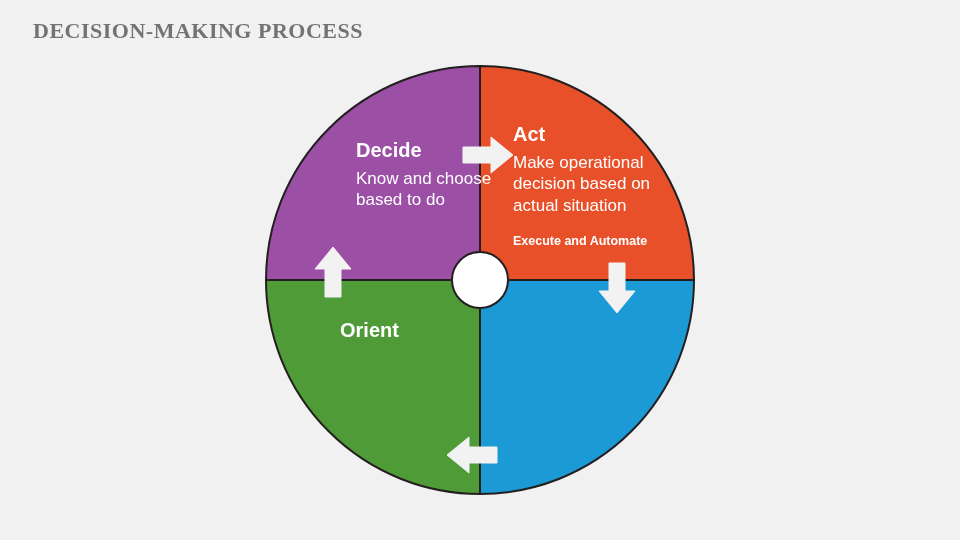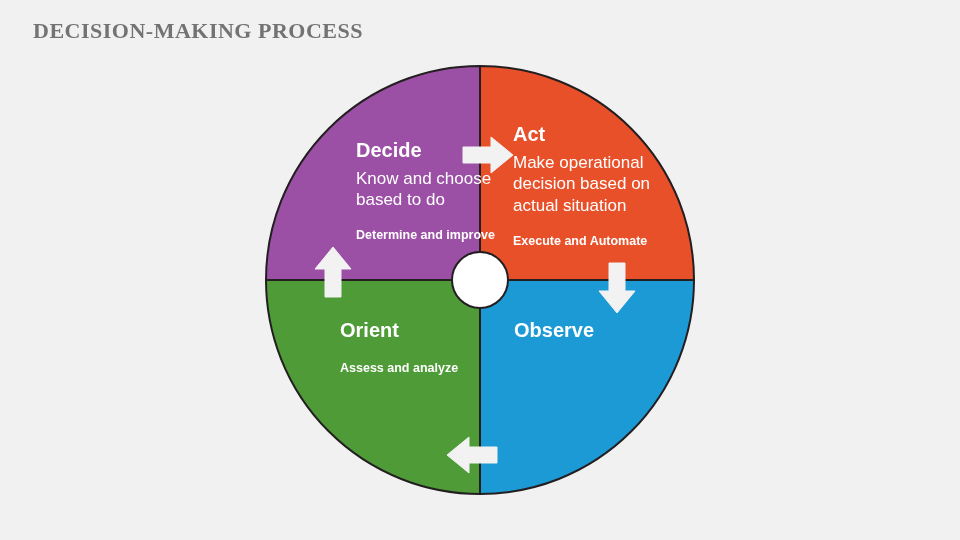--- a/index.html
+++ b/index.html
@@ -103,25 +103,22 @@
 
   <div class="quad-text" id="txt-act">
     <div class="q-head">Act</div>
     <div class="q-desc">Make operational decision based on actual situation</div>
     <div class="q-sub">Execute and Automate</div>
   </div>
 
   <div class="quad-text" id="txt-decide">
     <div class="q-head">Decide</div>
     <div class="q-desc">Know and choose based to do</div>
-    <div class="q-sub">Determine and improve</div>
   </div>
 
   <div class="quad-text" id="txt-orient">
     <div class="q-head">Orient</div>
-    <div class="q-sub">Assess and analyze</div>
   </div>
 
   <div class="quad-text" id="txt-observe">
-    <div class="q-head">Observe</div>
   </div>
 
 </div>
 
 </body></html>

